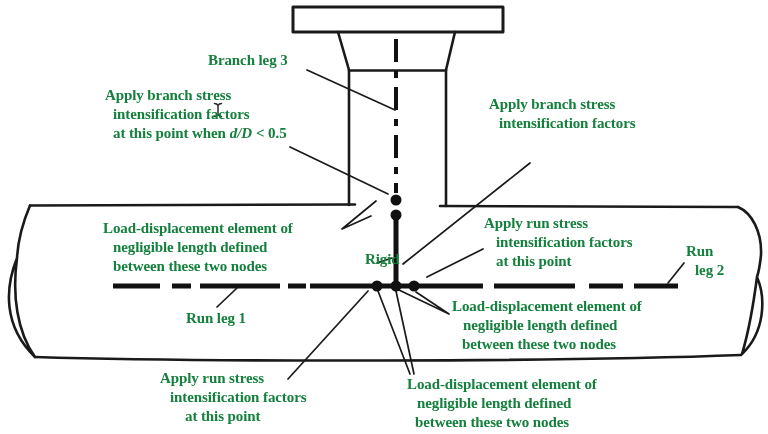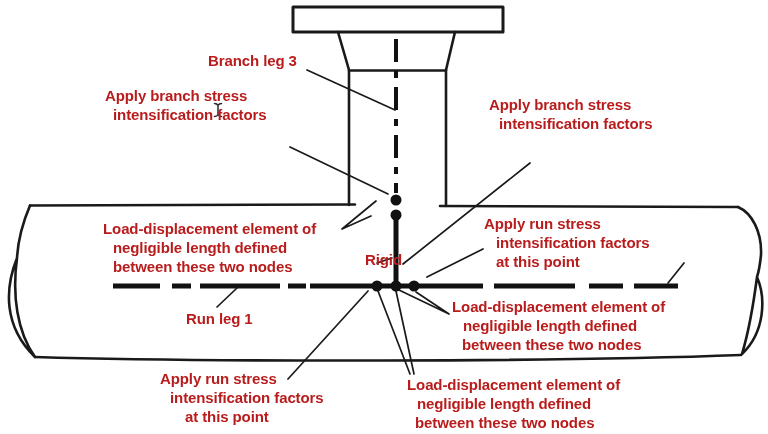--- a/index.html
+++ b/index.html
@@ -1,20 +1,20 @@
 <!DOCTYPE html>
 <html><head>
 <meta charset="utf-8">
 <style>
   html,body { margin:0; padding:0; background:#e9e9e9; }
   .stage {
     position:relative; width:768px; height:434px;
     background:#ffffff; overflow:hidden;
-    font-family:Liberation Sans, sans-serif;
-    color:#b91c1c;
+    font-family:Liberation Serif, serif;
+    color:#15803d;
   }
   .stage svg { position:absolute; left:0; top:0; }
   .lbl {
     position:absolute;
     font-size:15px; font-weight:bold; line-height:19px;
     letter-spacing:-0.1px; white-space:nowrap;
   }
   .lbl .ln { white-space:nowrap; }
   .ind8  { padding-left:8px; }
   .ind9  { padding-left:9px; }
@@ -88,20 +88,21 @@
                M218,105 L218,115
                M214.5,116.5 C216.5,116.5 217.5,115.5 218,114.5 C218.5,115.5 219.5,116.5 221.5,116.5"></path>
     </g>
   </svg>
 
   <div class="lbl" style="left:208px; top:51px;">Branch leg 3</div>
 
   <div class="lbl" style="left:105px; top:86px;">
     <div class="ln">Apply branch stress</div>
     <div class="ln ind8">intensification factors</div>
+    <div class="ln ind8"><span>at this point when</span><span class="dd">d/D</span><span>&lt; 0.5</span></div>
   </div>
 
   <div class="lbl" style="left:489px; top:95px;">
     <div class="ln">Apply branch stress</div>
     <div class="ln ind10">intensification factors</div>
   </div>
 
   <div class="lbl" style="left:103px; top:219px;">
     <div class="ln">Load-displacement element of</div>
     <div class="ln ind10">negligible length defined</div>
@@ -117,20 +118,24 @@
     <div class="ln ind10">intensification factors</div>
     <div class="ln ind25">at this point</div>
   </div>
 
   <div class="lbl" style="left:484px; top:214px;">
     <div class="ln">Apply run stress</div>
     <div class="ln ind12">intensification factors</div>
     <div class="ln ind12">at this point</div>
   </div>
 
+  <div class="lbl" style="left:686px; top:242px;">
+    <div class="ln">Run</div>
+    <div class="ln ind9">leg 2</div>
+  </div>
 
   <div class="lbl" style="left:452px; top:297px;">
     <div class="ln">Load-displacement element of</div>
     <div class="ln ind11">negligible length defined</div>
     <div class="ln ind10">between these two nodes</div>
   </div>
 
   <div class="lbl" style="left:407px; top:375px;">
     <div class="ln">Load-displacement element of</div>
     <div class="ln ind10">negligible length defined</div>

